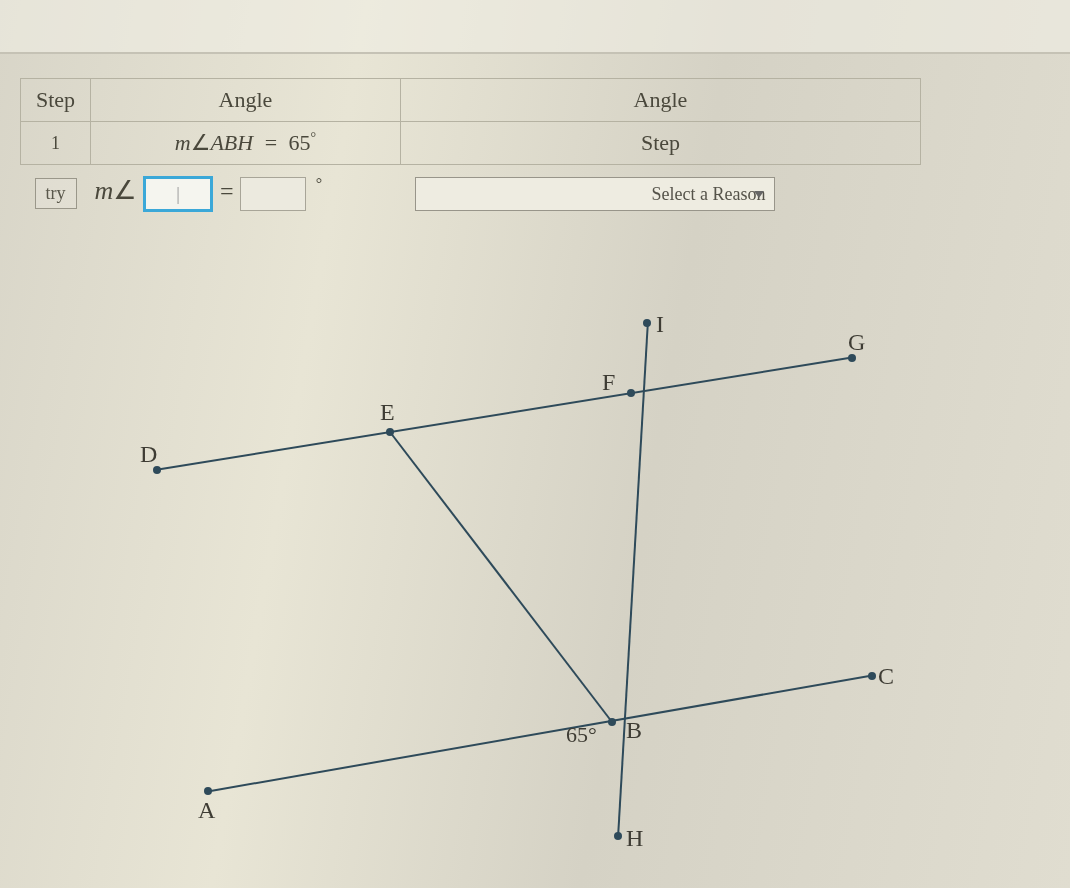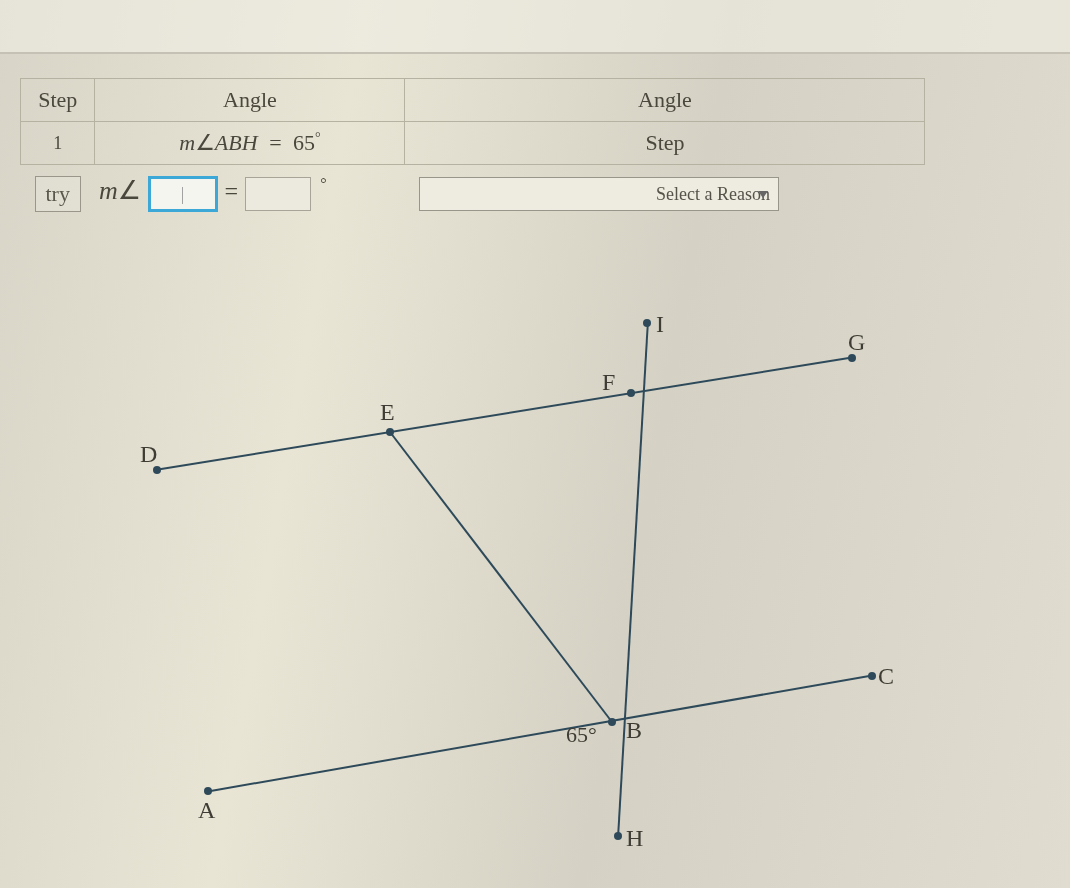--- a/index.html
+++ b/index.html
@@ -36,21 +36,21 @@
   .proof-table th.reason-col { width: 520px; }
   .step-num { font-size: 18px; }
   .angle-expr { font-style: italic; margin-top: 22px; }
   .angle-expr .sym { font-style: normal; }
   .angle-expr .op { font-style: normal; padding: 0 6px; }
   .deg { font-size: 14px; vertical-align: super; font-style: normal; }
   .try-btn {
     display: inline-block;
     border: 1px solid #9a978a;
     padding: 4px 10px;
-    font-size: 22px;
+    font-size: 18px;
     color: #5a584c;
     background: rgba(255,255,255,0.15);
     cursor: pointer;
   }
   .blank-box {
     display: inline-block;
     width: 70px;
     height: 36px;
     border: 3px solid #3ba8d8;
     background: #f5f5ef;

